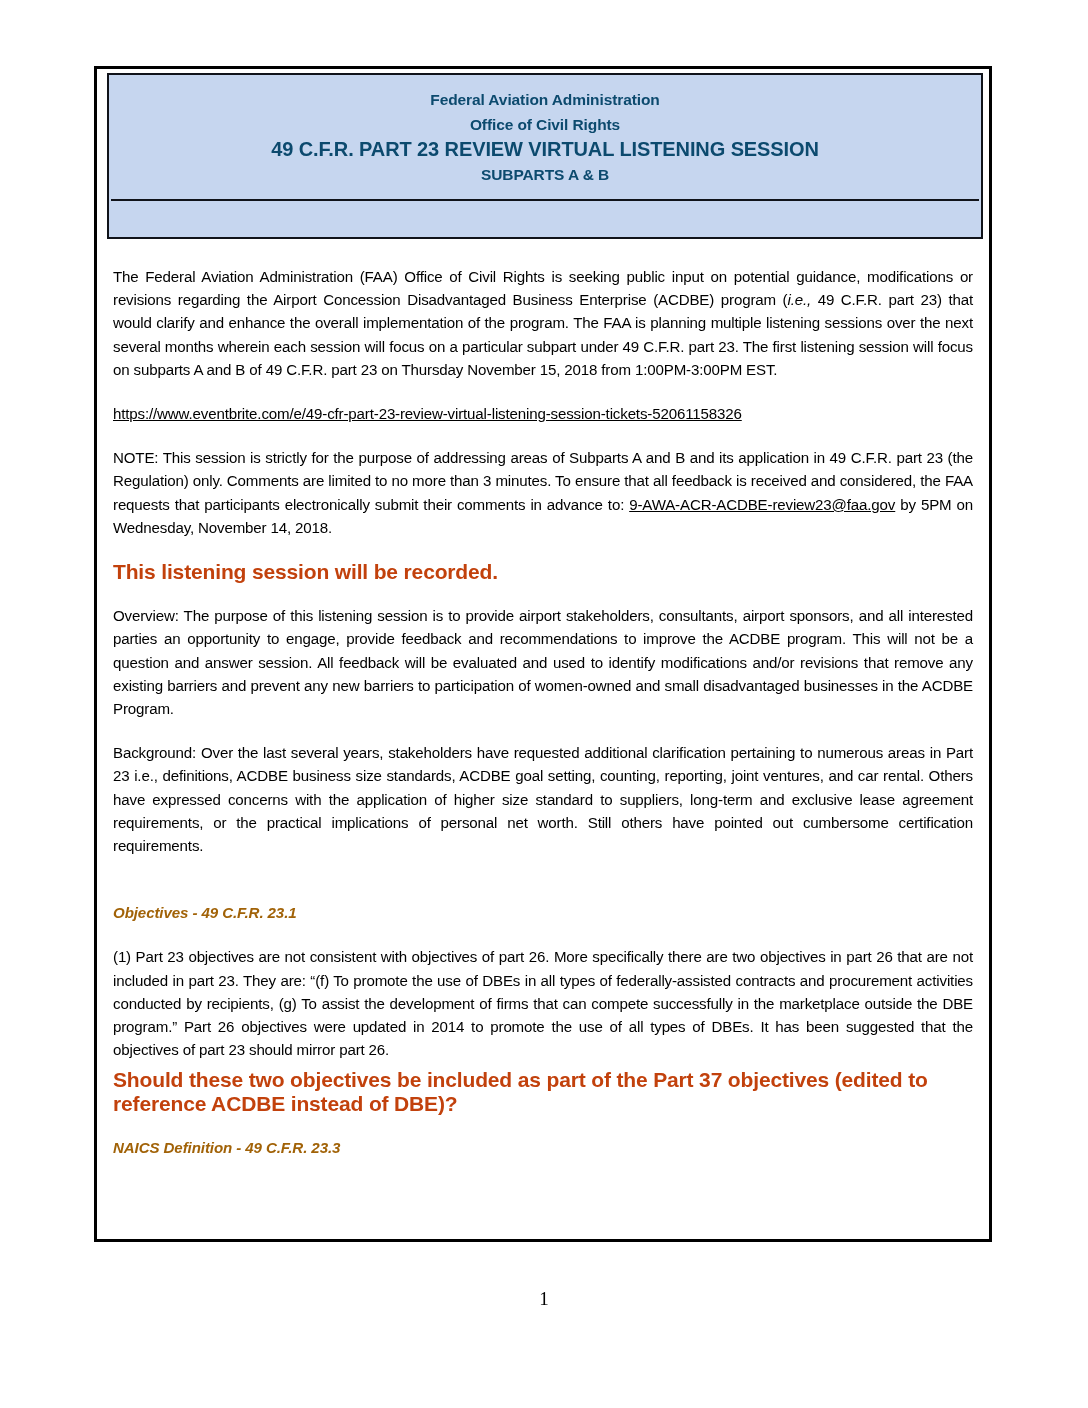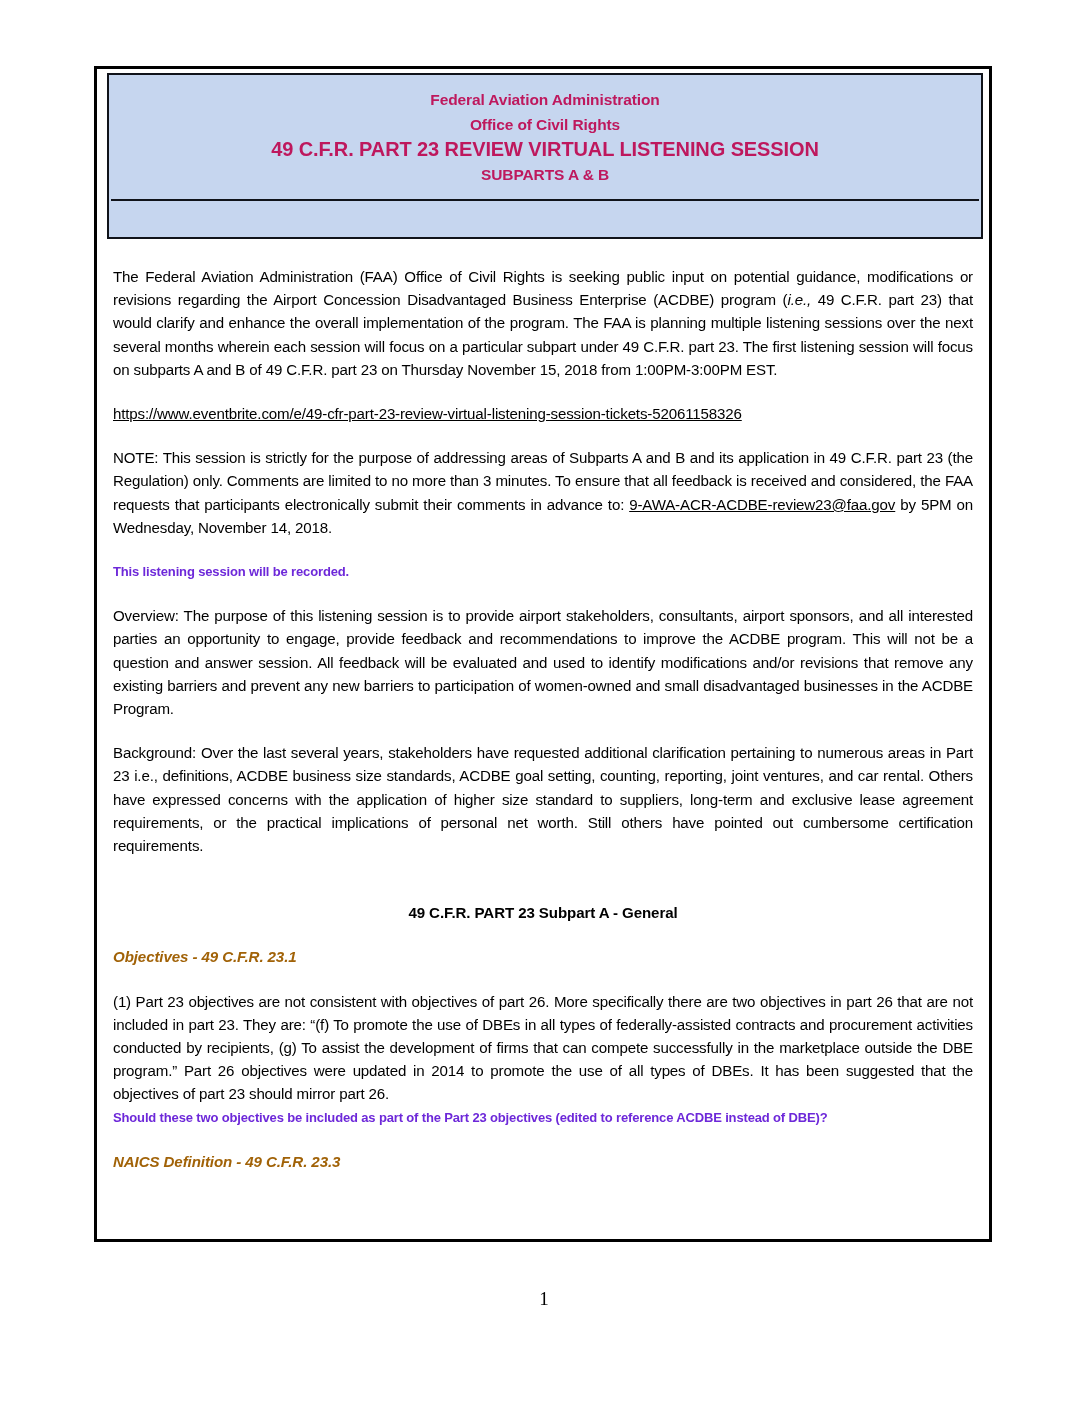--- a/index.html
+++ b/index.html
@@ -59,21 +59,21 @@
     padding: 10px 8px 12px 8px;
     border-bottom: 2px solid #10131a;
   }
   .header-cell-blank {
     background: #c6d6ef;
     height: 30px;
   }
   .header-line {
     font-weight: bold;
     font-size: 15.5px;
-    color: #be185d;
+    color: #0c4a6e;
     line-height: 25px;
     letter-spacing: -0.1px;
   }
   .header-line.small {
     font-size: 20px;
   }
 
   
   .body-area {
     padding: 0 10px 0 8px;
@@ -97,24 +97,24 @@
 
   b, strong { font-weight: normal; }
   i, em { }
 
   a.link {
     color: #000000;
     text-decoration: underline;
     word-break: break-all;
   }
   p.red-line {
-    margin: 0 0 21px 0;
-    font-size: 13px;
-    line-height: 23.2px;
-    color: #6d28d9;
+    margin: 7px 0 21px 0;
+    font-size: 21px;
+    line-height: 23.2px;
+    color: #c2410c;
     font-weight: bold;
     text-align: left;
     letter-spacing: -0.15px;
   }
 
   .centered-heading {
     margin: 0 0 21px 0;
     text-align: center;
     font-weight: bold;
     font-size: 15.1px;
@@ -184,25 +184,24 @@
 
         <p class="red-line">This listening session will be recorded.</p>
 
         <p class="para"><b>Overview:</b><span>  The purpose of this listening session is to provide airport stakeholders, consultants, airport sponsors, and all interested parties an opportunity to engage, provide feedback and recommendations to improve the ACDBE program. This will not be a question and answer session. All feedback will be evaluated and used to identify modifications and/or revisions that remove any existing barriers and prevent any new barriers to participation of women-owned and small disadvantaged businesses in the ACDBE Program.</span></p>
 
         <p class="para"><b>Background</b><span>:  Over the last several years, stakeholders have requested additional clarification pertaining to numerous areas in Part 23 i.e., definitions, ACDBE business size standards, ACDBE goal setting, counting, reporting, joint ventures, and car rental.  Others have expressed concerns with the application of higher size standard to suppliers, long-term and exclusive lease agreement requirements, or the practical implications of personal net worth. Still others have pointed out cumbersome certification requirements.</span></p>
 
 
         <div class="spacer-line"></div>
 
-        <p class="centered-heading">49 C.F.R. PART 23 Subpart A - General</p>
 
         <p class="italic-heading">Objectives - 49 C.F.R. 23.1</p>
         <p class="para tight">(1) Part 23 objectives are not consistent with objectives of part 26.  More specifically there are two objectives in part 26 that are not included in part 23. They are: “(f) To promote the use of DBEs in all types of federally-assisted contracts and procurement activities conducted by recipients, (g) To assist the development of firms that can compete successfully in the marketplace outside the DBE program.” Part 26 objectives were updated in 2014 to promote the use of all types of DBEs. It has been suggested that the objectives of part 23 should mirror part 26.</p>
-        <p class="red-line">Should these two objectives be included as part of the Part 23 objectives (edited to reference ACDBE instead of DBE)?</p>
+        <p class="red-line">Should these two objectives be included as part of the Part 37 objectives (edited to reference ACDBE instead of DBE)?</p>
 
         <p class="italic-heading">NAICS Definition - 49 C.F.R. 23.3</p>
 
       </div>
     </div>
   </div>
 
   <div class="page-number">1</div>
 
 </div>

